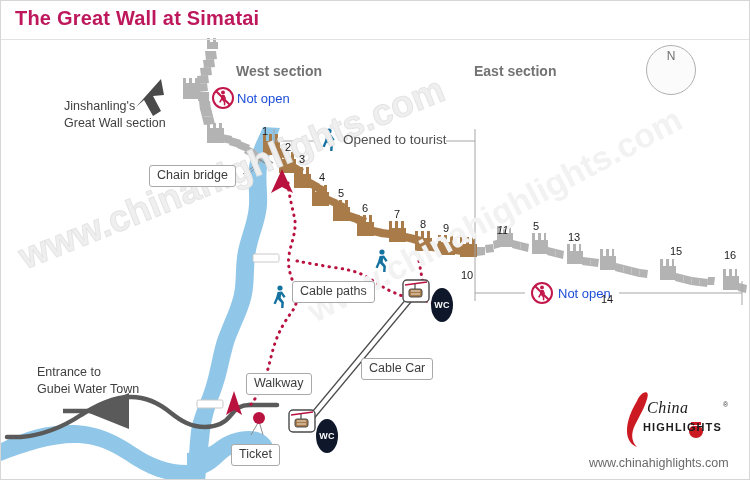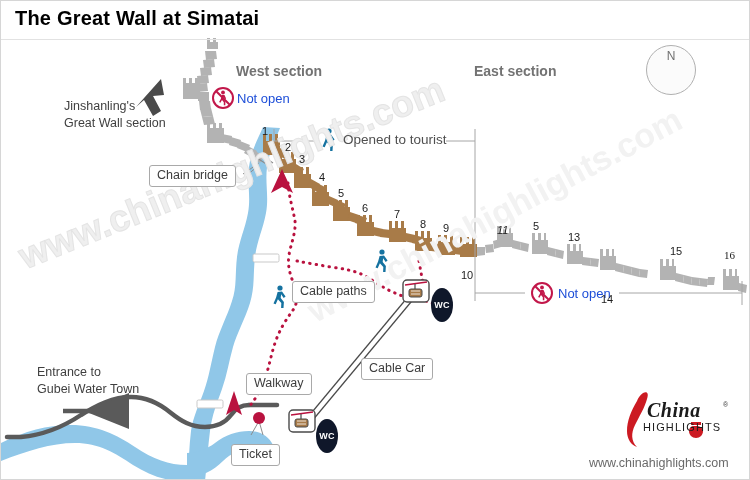--- a/index.html
+++ b/index.html
@@ -25,21 +25,21 @@
     top: 0;
     width: 750px;
     height: 480px;
   }
   .page-title {
     position: absolute;
     left: 14px;
     top: 6px;
     font-size: 20px;
     font-weight: bold;
-    color: #000000;
+    color: #be185d;
     letter-spacing: 0.2px;
     white-space: nowrap;
   }
   .title-rule {
     position: absolute;
     left: 0;
     top: 38px;
     width: 750px;
     height: 1px;
     background: #e2e2e2;
@@ -135,31 +135,31 @@
     top: 396px;
     width: 112px;
     height: 46px;
   }
   .logo-china {
     position: absolute;
     left: 26px;
     top: 2px;
     font-family: "Liberation Serif", serif;
     font-style: italic;
-    font-weight: bold;
-    font-size: 20px;
+    font-weight: normal;
+    font-size: 16px;
     color: #1b1b1b;
     letter-spacing: 0.5px;
   }
   .logo-hl {
     position: absolute;
     left: 22px;
     top: 24px;
     font-size: 11px;
-    font-weight: normal;
+    font-weight: bold;
     color: #1b1b1b;
     letter-spacing: 1.1px;
     text-align: center;
   }
   .logo-reg {
     position: absolute;
     left: 102px;
     top: 4px;
     font-size: 7px;
     color: #3a3a3a;
@@ -482,21 +482,21 @@
       <div class="tower-num" style="left: 361px; top: 201px;">6</div>
       <div class="tower-num" style="left: 393px; top: 207px;">7</div>
       <div class="tower-num" style="left: 419px; top: 217px;">8</div>
       <div class="tower-num" style="left: 442px; top: 221px;">9</div>
       <div class="tower-num" style="left: 460px; top: 223px; margin-top: 45px;">10</div>
       <div class="tower-num" style="left: 496px; top: 223px; font-style: italic;">11</div>
       <div class="tower-num" style="left: 532px; top: 219px;">5</div>
       <div class="tower-num" style="left: 567px; top: 230px;">13</div>
       <div class="tower-num" style="left: 600px; top: 248px; margin-top: 44px;">14</div>
       <div class="tower-num" style="left: 669px; top: 244px;">15</div>
-      <div class="tower-num" style="left: 723px; top: 248px; font-family: Liberation Serif, serif;">16</div>
+      <div class="tower-num" style="left: 723px; top: 248px;">16</div>
     </div>
 
   <div class="compass">
     <div class="compass-n">N</div>
   </div>
 
   <div class="logo-wrap">
     <div class="logo-china">China</div>
     <div class="logo-hl">HIGHLIGHTS</div>
     <div class="logo-reg">®</div>

